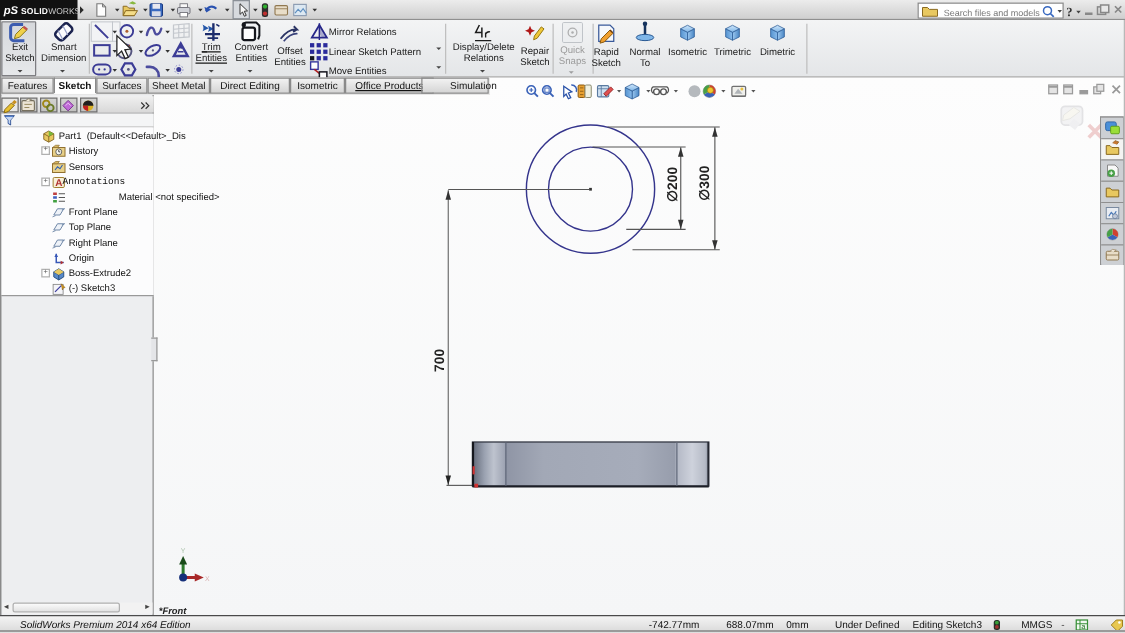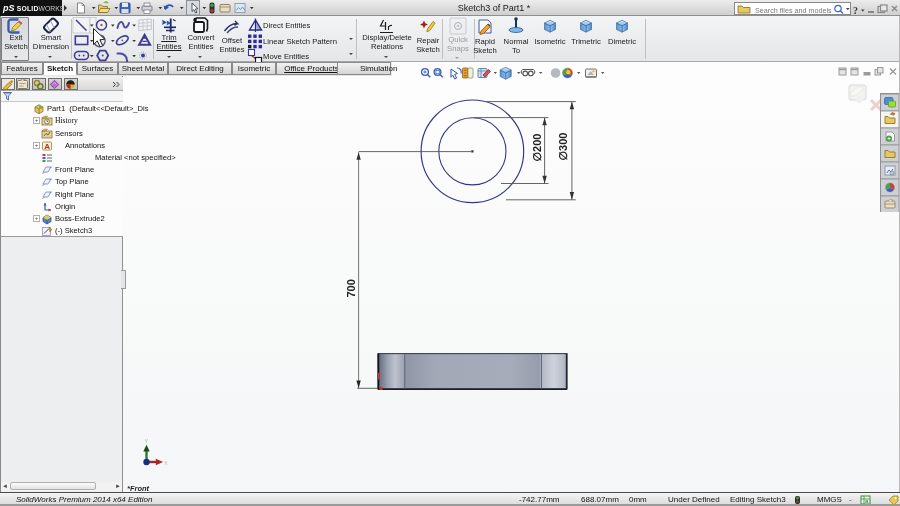--- a/index.html
+++ b/index.html
@@ -112,21 +112,20 @@
     <line x1="146.5" y1="462" x2="157" y2="462" stroke="#a82828" stroke-width="2.4"></line>
     <polygon points="163,462 155.8,458.8 155.8,465.2" fill="#a82828"></polygon>
     <circle cx="146.5" cy="462" r="3.2" fill="#16307a"></circle>
     <text x="144.5" y="442.5" font-size="5.5" fill="#a8c0a8" font-family="Liberation Sans, sans-serif">Y</text>
     <text x="164" y="464.5" font-size="5.5" fill="#d8b0b0" font-family="Liberation Sans, sans-serif">X</text>
     <text x="127" y="491" font-size="7.5" font-weight="bold" font-style="italic" fill="#222" font-family="Liberation Sans, sans-serif">*Front</text>
   </svg>
 
   <div class="abs" id="titlebar"></div>
   <div class="abs" id="logo"><span style="font-style:italic;font-size:9px;">pS</span>&nbsp;<span style="font-size:6.8px;letter-spacing:0.2px;">SOLID</span><span style="font-size:6.8px;font-weight:normal;color:#c8c8c8;">WORKS</span></div>
-  <div class="abs" id="title">Sketch3 of Part1 *</div>
   <div class="abs" id="qat">
     <svg class="abs" style="left:62px;top:0" width="200" height="16" viewBox="0 0 200 16">
       <path d="M2 5 l3 3 l-3 3 z" fill="#2a2a2a"></path>
 
       <g transform="translate(19,8)">
           <path d="M-3.5 -5 h4.5 l2.5 2.5 v7.5 h-7 z" fill="#fdfdfd" stroke="#7a7a7a" stroke-width="0.9"></path>
           <path d="M1 -5 v2.5 h2.5" fill="none" stroke="#7a7a7a" stroke-width="0.8"></path>
         </g>
       <path d="M30 7 l3.6 0 l-1.8 2.2 z" fill="#333"></path>
 
@@ -330,21 +329,21 @@
     <div class="rsep" style="left:356px"></div>
     <div class="rsep" style="left:442px"></div>
     <div class="rsep" style="left:474px"></div>
     <div class="rsep" style="left:645px"></div>
 
     <div class="rlbl" style="left:-14px;top:17px;width:60px;">Exit<br>Sketch</div>
     <div class="rlbl" style="left:21px;top:17px;width:60px;">Smart<br>Dimension</div>
     <div class="rlbl" style="left:139px;top:17px;width:60px;text-decoration:underline;"><span style="text-decoration:underline">T</span>rim<br>Entities</div>
     <div class="rlbl" style="left:171px;top:17px;width:60px;">Convert<br>Entities</div>
     <div class="rlbl" style="left:202px;top:20px;width:60px;">Offset<br>Entities</div>
-    <div class="rlbl" style="left:263px;top:5px;width:120px;text-align:left;">Direct Entities</div>
+    <div class="rlbl" style="left:263px;top:5px;width:120px;text-align:left;">Mirror Relations</div>
     <div class="rlbl" style="left:263px;top:20.5px;width:120px;text-align:left;">Linear Sketch Pattern</div>
     <div class="rlbl" style="left:263px;top:36px;width:120px;text-align:left;">Move Entities</div>
     <div class="rlbl" style="left:357px;top:17px;width:60px;">Display/Delete<br>Relations</div>
     <div class="rlbl" style="left:398px;top:20px;width:60px;">Repair<br>Sketch</div>
     <div class="rlbl rlblg" style="left:428px;top:19px;width:60px;">Quick<br>Snaps</div>
     <div class="rlbl" style="left:455px;top:21px;width:60px;">Rapid<br>Sketch</div>
     <div class="rlbl" style="left:486px;top:21px;width:60px;">Normal<br>To</div>
     <div class="rlbl" style="left:520px;top:21px;width:60px;">Isometric</div>
     <div class="rlbl" style="left:556px;top:21px;width:60px;">Trimetric</div>
     <div class="rlbl" style="left:592px;top:21px;width:60px;">Dimetric</div>
@@ -585,37 +584,37 @@
           <span style="position:absolute;left:15px;">Part1&nbsp; (Default&lt;&lt;Default&gt;_Dis</span>
         </div>
       <div class="trow" style="top:13.3px;">
           <span class="texp">+</span>
           <svg class="ticon" style="left:9px" width="12" height="12" viewBox="0 0 12 12">
             <rect x="1" y="3" width="10" height="7" fill="#e8d088" stroke="#907030" stroke-width="0.8"></rect>
             <path d="M1 3 l2.5 -1.8 h3 L5 3z" fill="#d8b860" stroke="#907030" stroke-width="0.6"></path>
             <circle cx="6" cy="6.5" r="2.4" fill="#f8f8f0" stroke="#555" stroke-width="0.7"></circle>
             <path d="M6 5 v1.5 h1.2" stroke="#333" stroke-width="0.7" fill="none"></path>
           </svg>
-          <span style="position:absolute;left:23px;font-family:Liberation Serif, serif;">History</span>
+          <span style="position:absolute;left:23px;">History</span>
         </div>
       <div class="trow" style="top:25.5px;">
           <svg class="ticon" style="left:9px" width="12" height="12" viewBox="0 0 12 12">
             <rect x="1" y="3" width="10" height="7" fill="#e8d088" stroke="#907030" stroke-width="0.8"></rect>
             <path d="M1 3 l2.5 -1.8 h3 L5 3z" fill="#d8b860" stroke="#907030" stroke-width="0.6"></path>
             <path d="M3 8 l2 -2.5 l2 1.5 l2 -3" stroke="#3060b0" stroke-width="0.9" fill="none"></path>
           </svg>
           <span style="position:absolute;left:23px;">Sensors</span>
         </div>
       <div class="trow" style="top:37.7px;">
           <span class="texp">+</span>
           <svg class="ticon" style="left:9px" width="12" height="12" viewBox="0 0 12 12">
             <rect x="1.5" y="2" width="9" height="8" rx="1" fill="#f8f0d8" stroke="#a08030" stroke-width="0.8"></rect>
             <text x="3.2" y="9" font-size="8" font-weight="bold" fill="#b03030" font-family="Liberation Sans, sans-serif">A</text>
           </svg>
-          <span style="position:absolute;left:33px;">Annotations</span>
+          <span style="position:absolute;left:18px;font-family:Liberation Mono, monospace;">Annotations</span>
         </div>
       <div class="trow" style="top:49.9px;">
           <svg class="ticon" style="left:9px" width="12" height="12" viewBox="0 0 12 12">
             <rect x="1.5" y="2" width="3" height="2" fill="#c04040"></rect>
             <rect x="1.5" y="5" width="3" height="2" fill="#4060c0"></rect>
             <rect x="1.5" y="8" width="3" height="2" fill="#40a040"></rect>
             <path d="M6 3 h5 M6 6 h5 M6 9 h5" stroke="#555" stroke-width="0.9"></path>
           </svg>
           <span style="position:absolute;left:23px;padding-left:40px;">Material &lt;not specified&gt;</span>
         </div>

